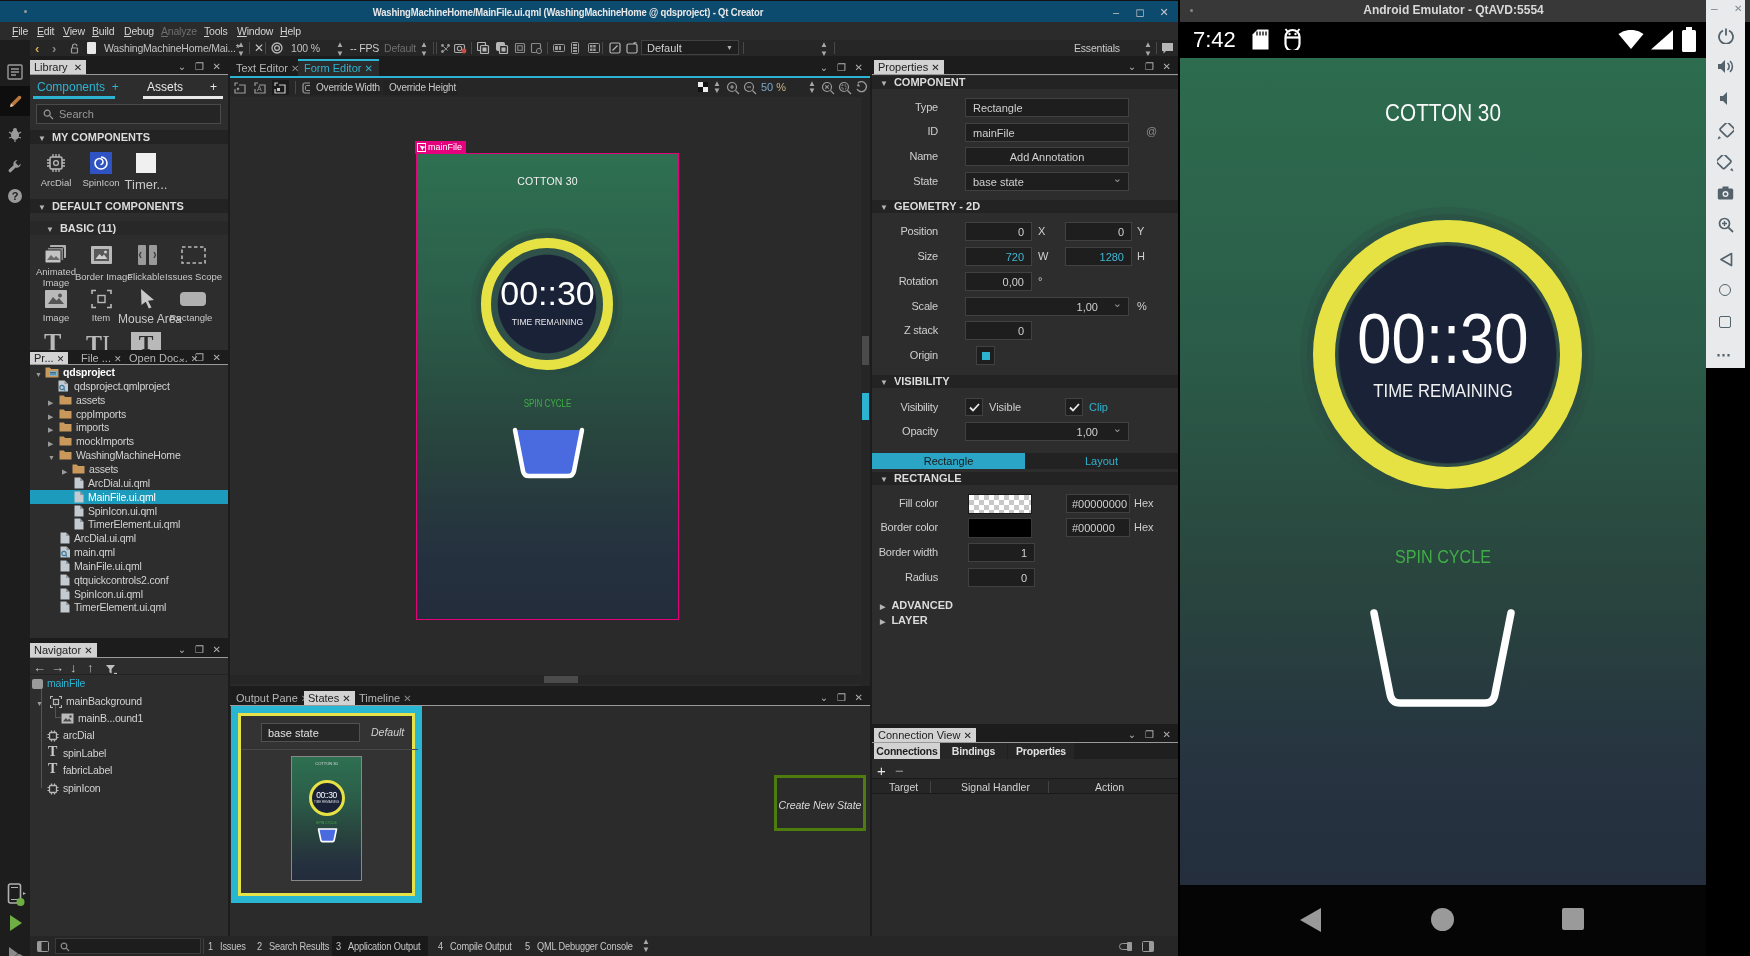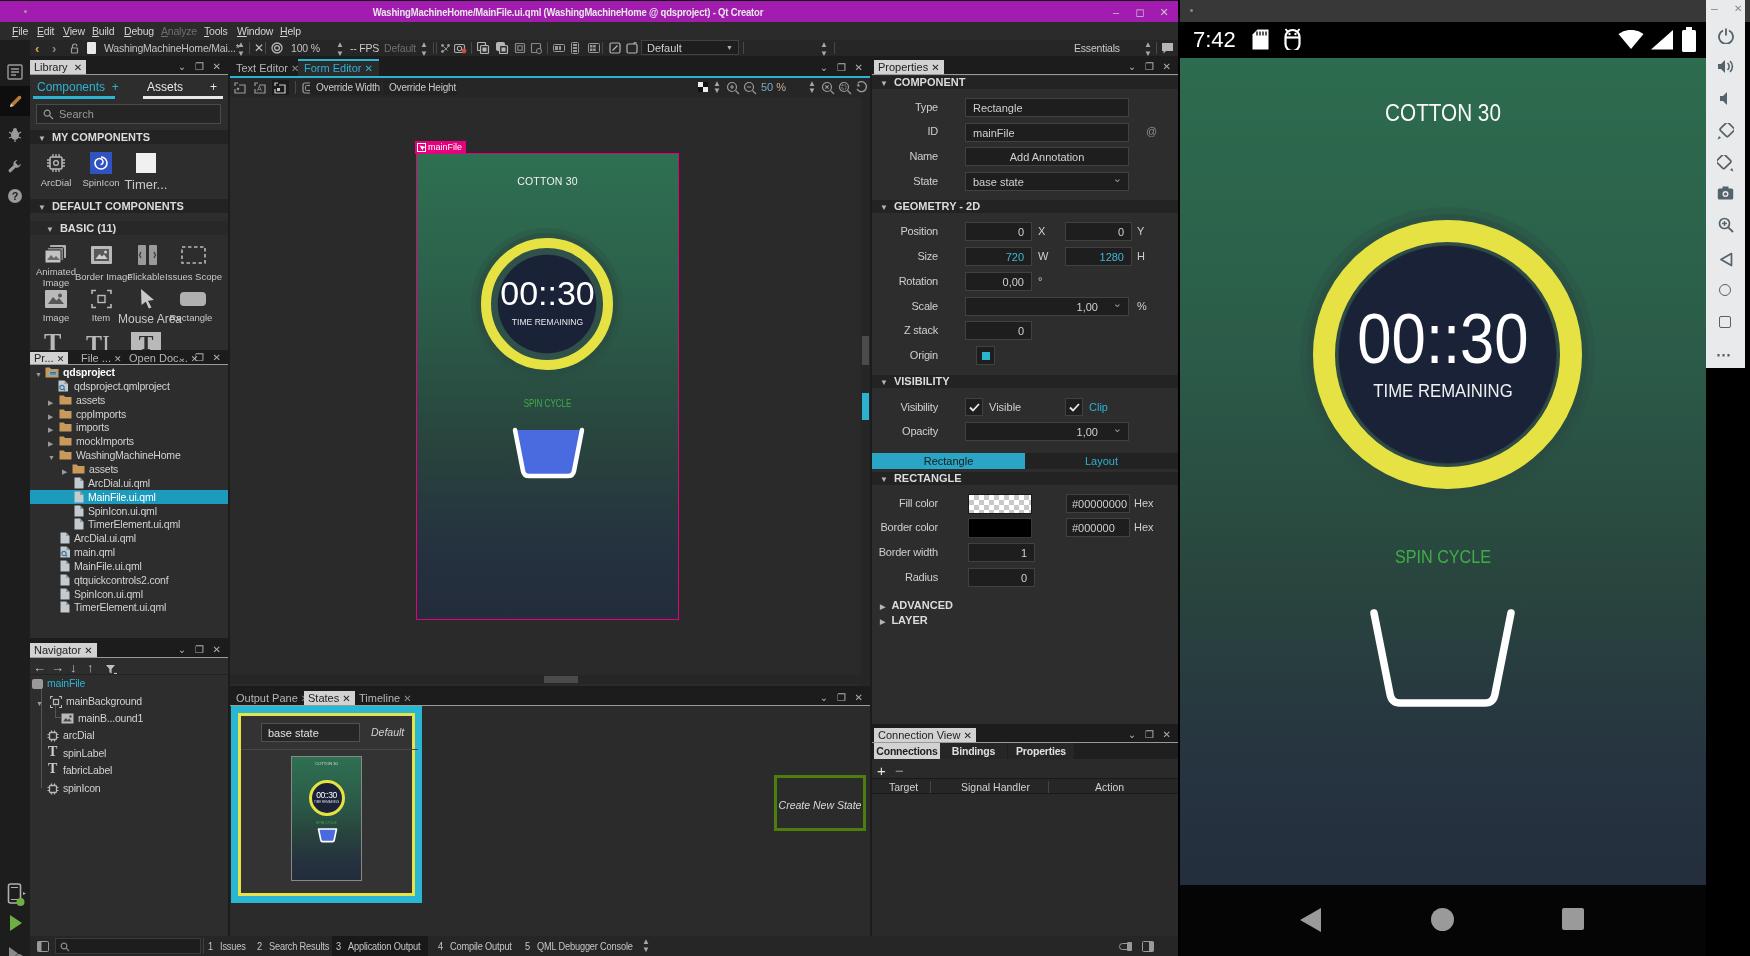--- a/index.html
+++ b/index.html
@@ -4,21 +4,21 @@
 <style>
 * { margin:0; padding:0; box-sizing:border-box; }
 html,body { width:1750px; height:956px; background:#000; overflow:hidden; }
 body, .root { font-family:"Liberation Sans", sans-serif; }
 .root { position:absolute; top:0; left:0; width:1750px; height:956px; background:#000; }
 
 
 #qt { position:absolute; left:0; top:0; width:1178px; height:956px; background:#2d2d2d; }
 
 
-#qt-title { position:absolute; left:0; top:0; width:1178px; height:22px; background:#a21caf; border-top:1px solid #111; }
+#qt-title { position:absolute; left:0; top:0; width:1178px; height:22px; background:#0c4a6e; border-top:1px solid #111; }
 #qt-title .t { position:absolute; width:1136px; text-align:center; top:5px; font-size:11px; font-weight:bold; color:#e8e8e8; transform:scaleX(0.86); letter-spacing:-0.2px; }
 #qt-title .dot { position:absolute; left:24px; top:9px; width:3px; height:3px; background:#9a9a9a; border-radius:50%; }
 .winbtn { position:absolute; top:0; height:22px; width:24px; color:#c8c8c8; text-align:center; font-size:11px; line-height:22px; }
 
 
 #qt-menu { position:absolute; left:0; top:22px; width:1178px; height:18px; background:#2b2b2b; color:#d4d4d4; font-size:10.5px; letter-spacing:-0.2px; }
 #qt-menu span.m { position:absolute; top:3px; }
 #qt-menu u { text-decoration:underline; }
 .tbtxt { position:absolute; top:2px; color:#c2c2c2; font-size:10.5px; letter-spacing:-0.2px; white-space:nowrap; }
 .tbico { position:absolute; }
@@ -792,20 +792,21 @@
   <div style="position:absolute;left:870px;top:56px;width:2px;height:880px;background:#1c1c1c;"></div>
   <div style="position:absolute;left:230px;top:686px;width:640px;height:2px;background:#1c1c1c;"></div>
   <div style="position:absolute;left:872px;top:724px;width:306px;height:2px;background:#1c1c1c;"></div>
   <div style="position:absolute;left:30px;top:350px;width:198px;height:2px;background:#1c1c1c;"></div>
   <div style="position:absolute;left:30px;top:638px;width:198px;height:2px;background:#1c1c1c;"></div>
 </div>
 
 <div id="emu">
   <div id="emu-title">
     <div style="position:absolute;left:10px;top:9px;width:3px;height:3px;border-radius:50%;background:#888;"></div>
+    <div class="t">Android Emulator - QtAVD:5554</div>
   </div>
   <div id="emu-screen">
     <div id="emu-status">
       <div style="position:absolute;left:13px;top:5px;font-size:22px;color:#fff;">7:42</div>
       <svg style="position:absolute;left:72px;top:7px;" width="17" height="21" viewBox="0 0 17 21">
             <path d="M5.5 0.5 h11 v20 h-16 v-15 z" fill="#fff"></path>
             <path d="M5 2.5 v4 M8 2.5 v4 M11 2.5 v4 M14 2.5 v4" stroke="#000" stroke-width="1.3"></path>
           </svg>
       <svg style="position:absolute;left:103px;top:6px;" width="19" height="22" viewBox="0 0 19 22">
             <path d="M2.5 9 a7 7 0 0 1 14 0 v7 a7 7 0 0 1 -14 0 z" fill="none" stroke="#fff" stroke-width="2.2"></path>

